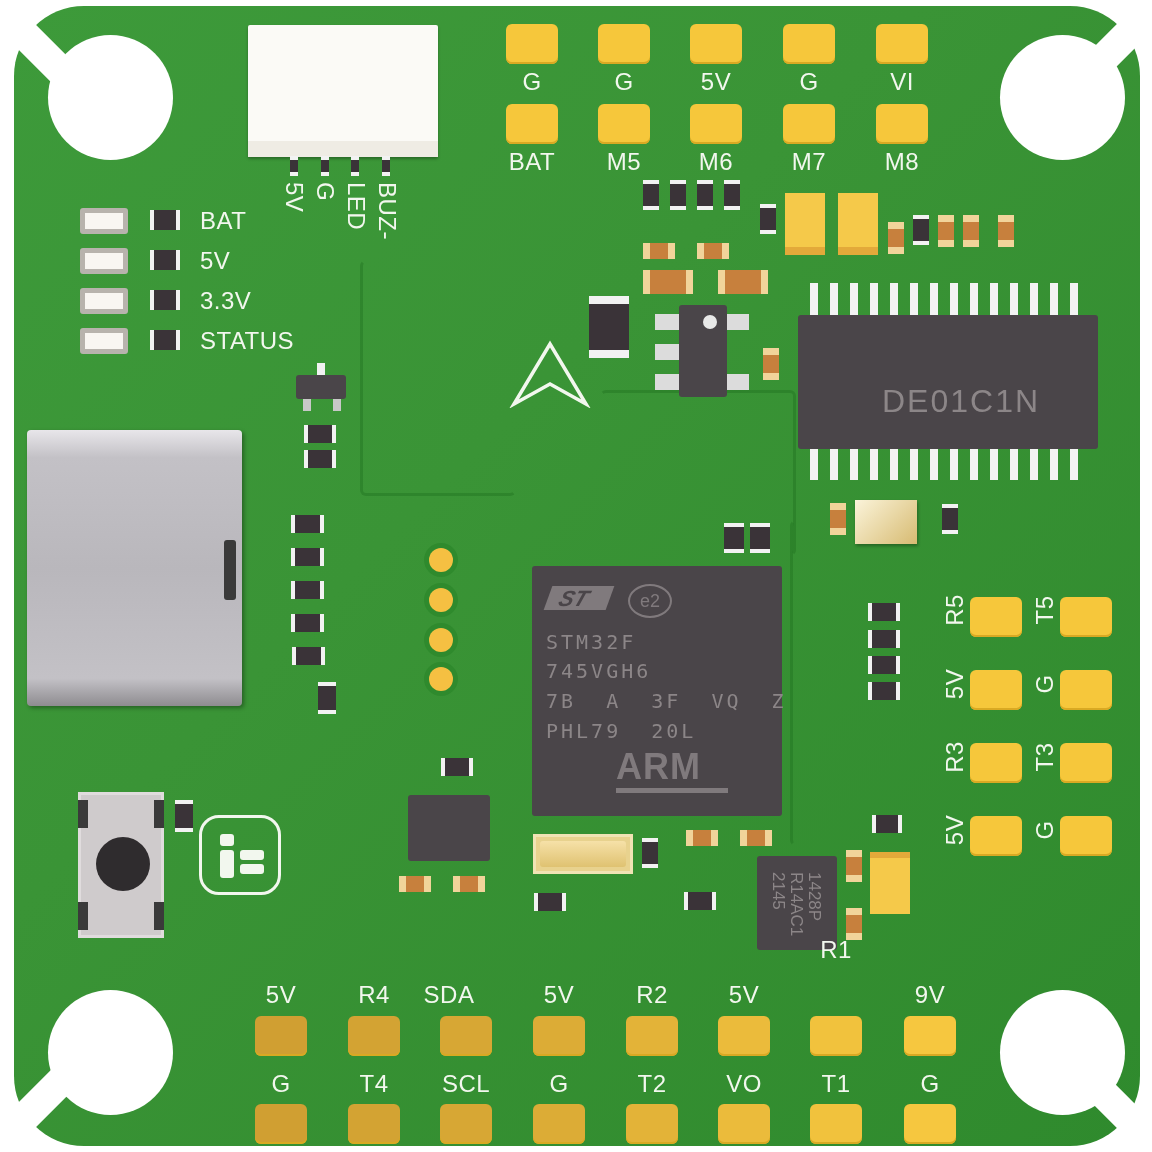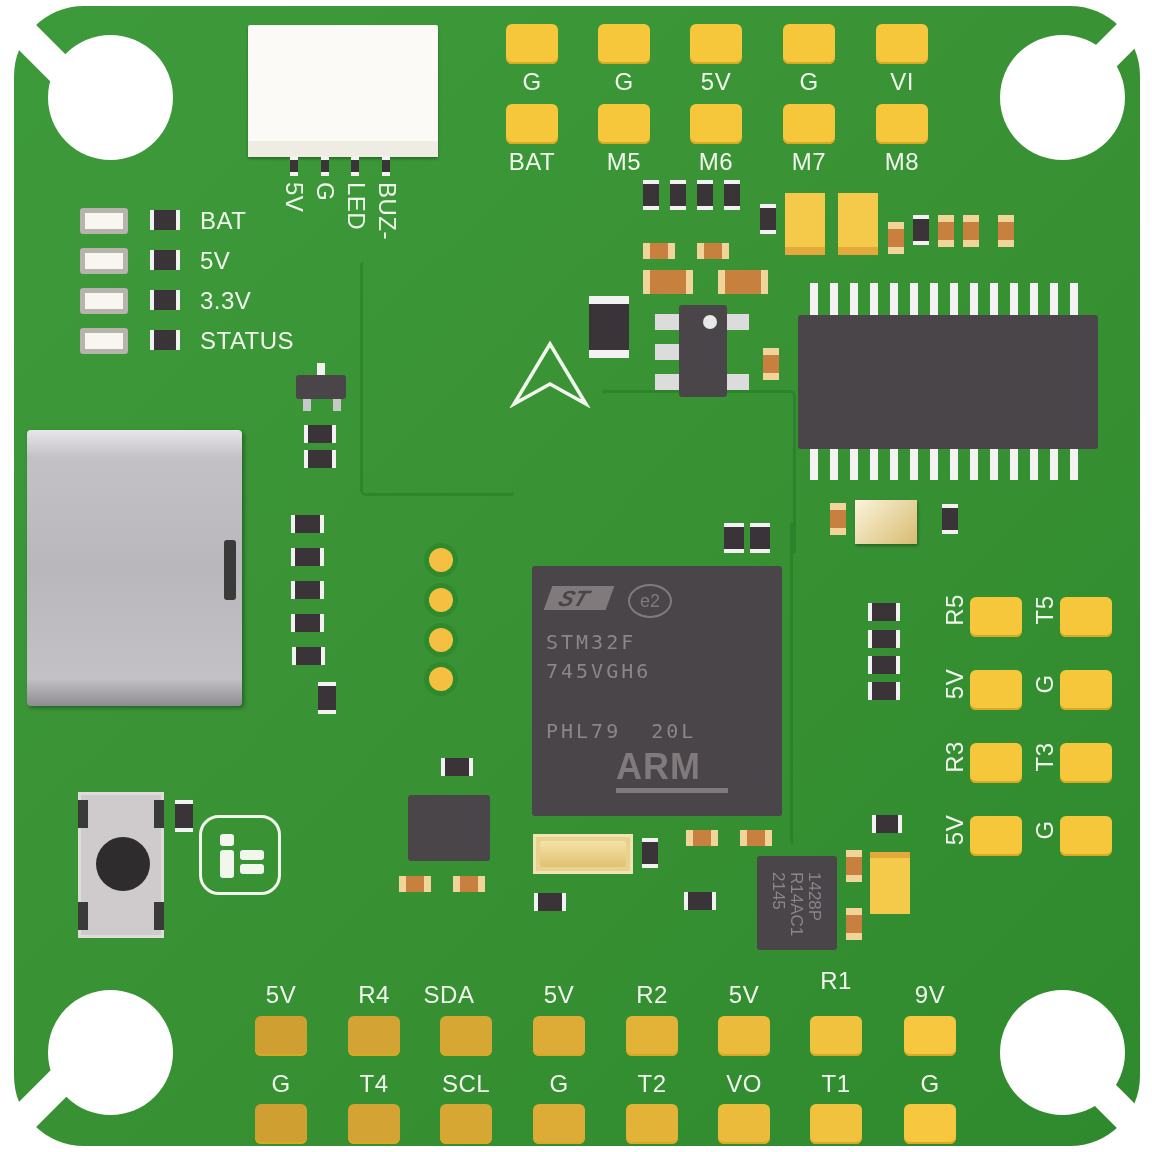--- a/index.html
+++ b/index.html
@@ -148,20 +148,21 @@
 <div class="pin" style="left:655px;top:314px;width:24px;height:16px;background:#dcdcdc;"></div>
 <div class="pin" style="left:655px;top:344px;width:24px;height:16px;background:#dcdcdc;"></div>
 <div class="pin" style="left:655px;top:374px;width:24px;height:16px;background:#dcdcdc;"></div>
 <div class="pin" style="left:727px;top:314px;width:22px;height:16px;background:#dcdcdc;"></div>
 <div class="pin" style="left:727px;top:374px;width:22px;height:16px;background:#dcdcdc;"></div>
 <div class="capv" style="left:763px;top:348px;width:16px;height:32px;"></div>
 
 <div style="position:absolute;left:810px;top:283px;width:280px;height:32px;background:repeating-linear-gradient(90deg,#f3f3f3 0 8px,transparent 8px 20px);"></div>
 <div style="position:absolute;left:810px;top:448px;width:280px;height:32px;background:repeating-linear-gradient(90deg,#f3f3f3 0 8px,transparent 8px 20px);"></div>
 <div class="chip" style="left:798px;top:315px;width:300px;height:134px;">
+  <div class="chiptext" style="left:84px;top:68px;font-family:'Liberation Sans',sans-serif;font-size:32px;letter-spacing:2px;">DE01C1N</div>
 </div>
 
 <div class="capv" style="left:830px;top:503px;width:16px;height:32px;"></div>
 <div style="position:absolute;left:855px;top:500px;width:62px;height:44px;background:linear-gradient(135deg,#fbf4da,#d7bb72);box-shadow:1px 2px 3px rgba(0,0,0,0.3);"></div>
 <div class="resv" style="left:942px;top:504px;width:16px;height:30px;"></div>
 
 <div class="res" style="left:724px;top:523px;width:20px;height:30px;border-width:0;border-top:4px solid #f2f2f2;border-bottom:4px solid #f2f2f2;"></div>
 <div class="res" style="left:750px;top:523px;width:20px;height:30px;border-width:0;border-top:4px solid #f2f2f2;border-bottom:4px solid #f2f2f2;"></div>
 
 <div class="res" style="left:868px;top:603px;width:32px;height:18px;"></div>
@@ -171,20 +172,21 @@
 
 <div class="chip" style="left:532px;top:566px;width:250px;height:250px;">
   <div style="position:absolute;left:16px;top:20px;width:62px;height:24px;background:#807a7d;transform:skewX(-20deg);">
     <span style="position:absolute;left:12px;top:0;color:#4a4549;font-weight:bold;font-size:22px;font-style:italic;">ST</span>
   </div>
   <div style="position:absolute;left:96px;top:18px;width:40px;height:30px;border:2px solid #807a7d;border-radius:50%;text-align:center;">
     <span style="color:#807a7d;font-size:18px;line-height:30px;">e2</span>
   </div>
   <div class="chiptext" style="left:14px;top:64px;font-size:20px;">STM32F</div>
   <div class="chiptext" style="left:14px;top:93px;font-size:20px;">745VGH6</div>
+  <div class="chiptext" style="left:14px;top:123px;font-size:20px;white-space:pre;">7B  A  3F  VQ  Z</div>
   <div class="chiptext" style="left:14px;top:153px;font-size:20px;white-space:pre;">PHL79  20L</div>
   <div style="position:absolute;left:84px;top:180px;color:#807a7d;font-size:36px;font-weight:bold;letter-spacing:1px;">ARM</div>
   <div style="position:absolute;left:84px;top:222px;width:112px;height:5px;background:#807a7d;"></div>
 </div>
 
 <div class="res" style="left:441px;top:758px;width:32px;height:18px;"></div>
 <div class="chip" style="left:408px;top:795px;width:82px;height:66px;"></div>
 <div class="cap" style="left:399px;top:876px;width:32px;height:16px;"></div>
 <div class="cap" style="left:453px;top:876px;width:32px;height:16px;"></div>
 <div style="position:absolute;left:533px;top:834px;width:100px;height:40px;background:#e8d28e;border:3px solid #f0e3b4;box-sizing:border-box;">
@@ -246,21 +248,21 @@
   <div class="lbl rot" style="left:1025px;top:818px;width:40px;">G</div>
 </div>
 
 <div>
   <div class="lbl" style="left:251px;top:983px;width:60px;">5V</div>
   <div class="lbl" style="left:344px;top:983px;width:60px;">R4</div>
   <div class="lbl" style="left:419px;top:983px;width:60px;">SDA</div>
   <div class="lbl" style="left:529px;top:983px;width:60px;">5V</div>
   <div class="lbl" style="left:622px;top:983px;width:60px;">R2</div>
   <div class="lbl" style="left:714px;top:983px;width:60px;">5V</div>
-  <div class="lbl" style="left:806px;top:969px;width:60px;">R1</div>
+  <div class="lbl" style="left:806px;top:938px;width:60px;">R1</div>
   <div class="lbl" style="left:900px;top:983px;width:60px;">9V</div>
 </div>
 <div>
   <div class="pad bot" style="left:255px;top:1016px;width:52px;height:40px;background:#d09f32;"></div>
   <div class="pad bot" style="left:348px;top:1016px;width:52px;height:40px;background:#d3a333;"></div>
   <div class="pad bot" style="left:440px;top:1016px;width:52px;height:40px;background:#d7a734;"></div>
   <div class="pad bot" style="left:533px;top:1016px;width:52px;height:40px;background:#dcac36;"></div>
   <div class="pad bot" style="left:626px;top:1016px;width:52px;height:40px;background:#e3b338;"></div>
   <div class="pad" style="left:718px;top:1016px;width:52px;height:40px;background:#ebbb3b;"></div>
   <div class="pad" style="left:810px;top:1016px;width:52px;height:40px;background:#f1c23d;"></div>

